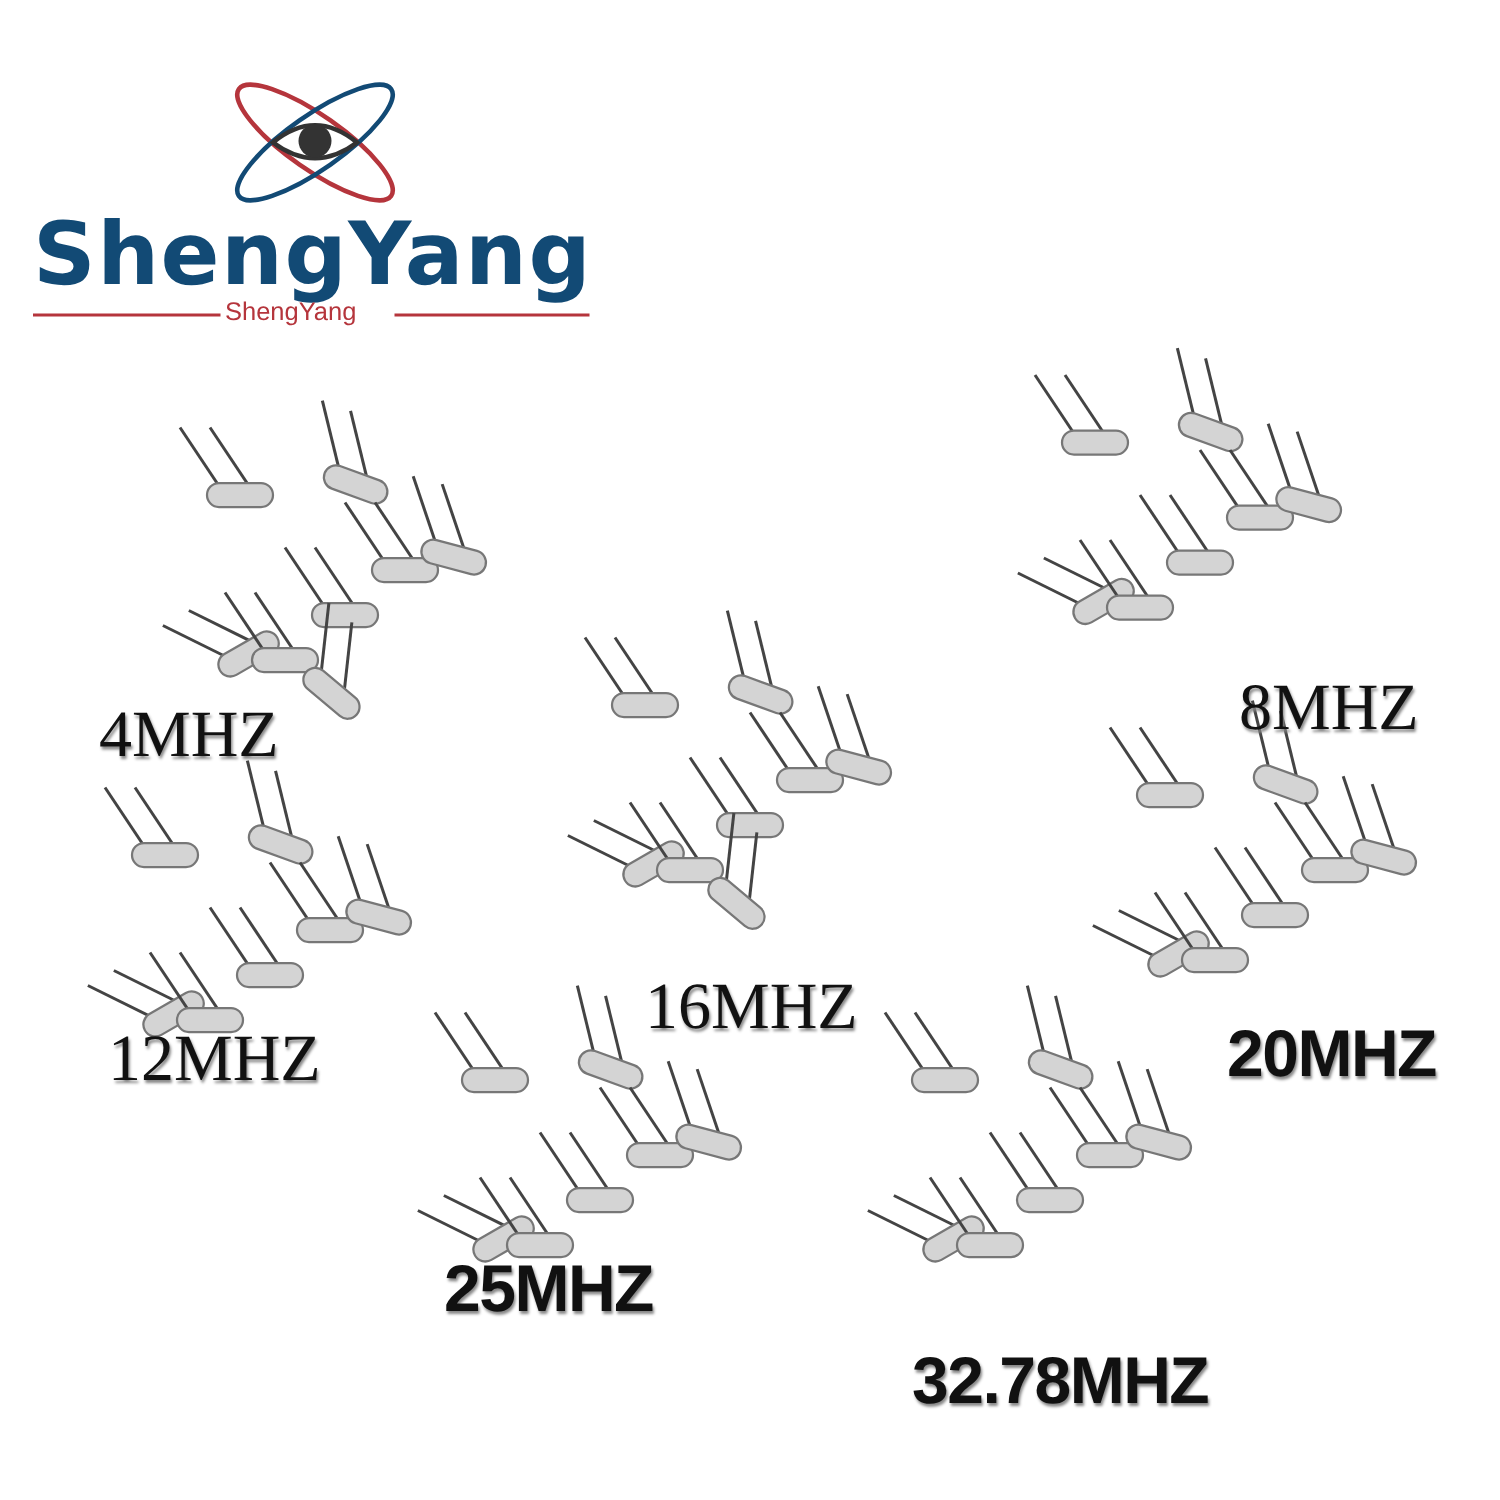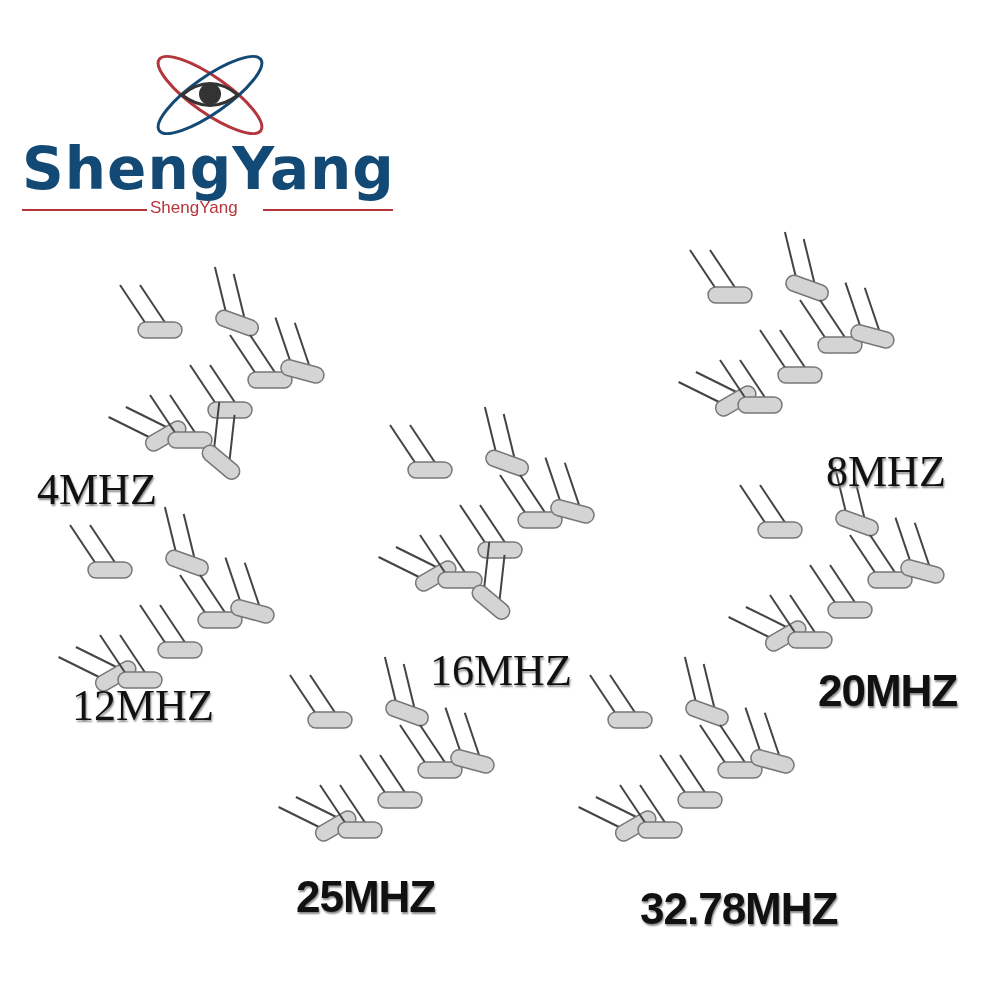--- a/index.html
+++ b/index.html
@@ -2,21 +2,21 @@
 <html><head>
 <meta charset="utf-8">
 <style>
   html,body{margin:0;padding:0;background:#fff;}
   body{width:1000px;height:1000px;position:relative;overflow:hidden;font-family:"Liberation Sans",sans-serif;}
   .logo{position:absolute;left:0;top:50px;width:420px;height:180px;}
   .brand{position:absolute;left:22px;top:135px;font-family:"DejaVu Sans",sans-serif;font-weight:bold;font-size:58px;color:#124a75;letter-spacing:1px;}
   .subline{position:absolute;top:209px;height:2px;background:#b5353c;}
   .sub{position:absolute;left:150px;top:198px;font-size:17px;color:#b5353c;}
   .label{position:absolute;font-family:"Liberation Serif",serif;font-size:44px;color:#111;text-shadow:1px 2px 2px #888;}
-  .label.sans{font-family:"Liberation Sans",sans-serif;font-weight:bold;letter-spacing:-1px;}
+  .label.sans{font-family:"Liberation Sans",sans-serif;font-weight:bold;letter-spacing:-1px;margin-top:12px;}
 </style>
 </head>
 <body>
 
 <div class="logo">
   <svg width="420" height="180" style="position:absolute;left:0;top:0">
     <ellipse cx="210" cy="45" rx="62" ry="18" fill="none" stroke="#b5353c" stroke-width="3" transform="rotate(35 210 45)"></ellipse>
     <ellipse cx="210" cy="45" rx="62" ry="18" fill="none" stroke="#124a75" stroke-width="3" transform="rotate(-35 210 45)"></ellipse>
     <path d="M182 45 Q210 22 238 45 Q210 66 182 45Z" fill="#fff" stroke="#333" stroke-width="3"></path>
     <circle cx="210" cy="44" r="11" fill="#333"></circle>
@@ -95,19 +95,19 @@
       <use href="#xtal" x="-60" y="-40"></use>
       <use href="#xtal" x="0" y="-50" transform="rotate(20)"></use>
       <use href="#xtal" x="50" y="10"></use>
       <use href="#xtal" x="-80" y="30" transform="rotate(-30)"></use>
       <use href="#xtal" x="10" y="40"></use>
       <use href="#xtal" x="80" y="-20" transform="rotate(15)"></use>
       <use href="#xtal" x="-30" y="70"></use>
     </g>
 </svg>
 
-<div class="label" style="left:37px;top:464px">4MHZ</div>
+<div class="label" style="left:66px;top:464px">4MHZ</div>
 <div class="label" style="left:826px;top:446px">8MHZ</div>
 <div class="label" style="left:72px;top:680px">12MHZ</div>
 <div class="label" style="left:430px;top:645px">16MHZ</div>
 <div class="label sans" style="left:818px;top:666px">20MHZ</div>
-<div class="label sans" style="left:296px;top:872px">25MHZ</div>
-<div class="label sans" style="left:640px;top:884px">32.78MHZ</div>
+<div class="label sans" style="left:296px;top:823px">25MHZ</div>
+<div class="label sans" style="left:608px;top:884px">32.78MHZ</div>
 
 </body></html>

